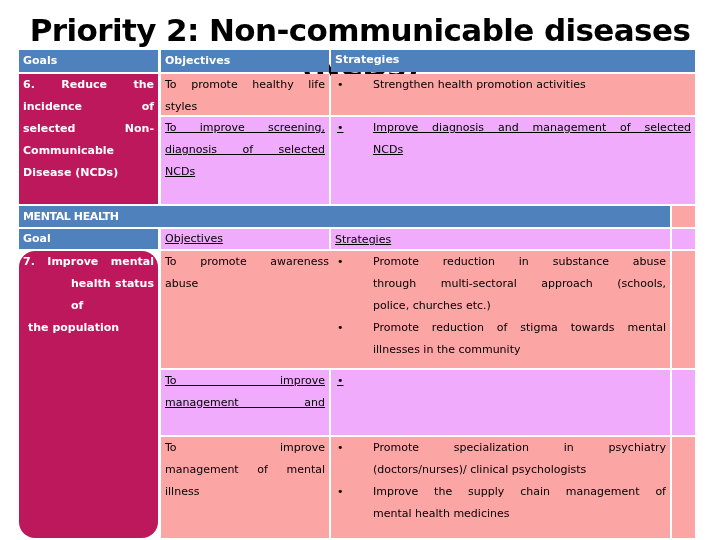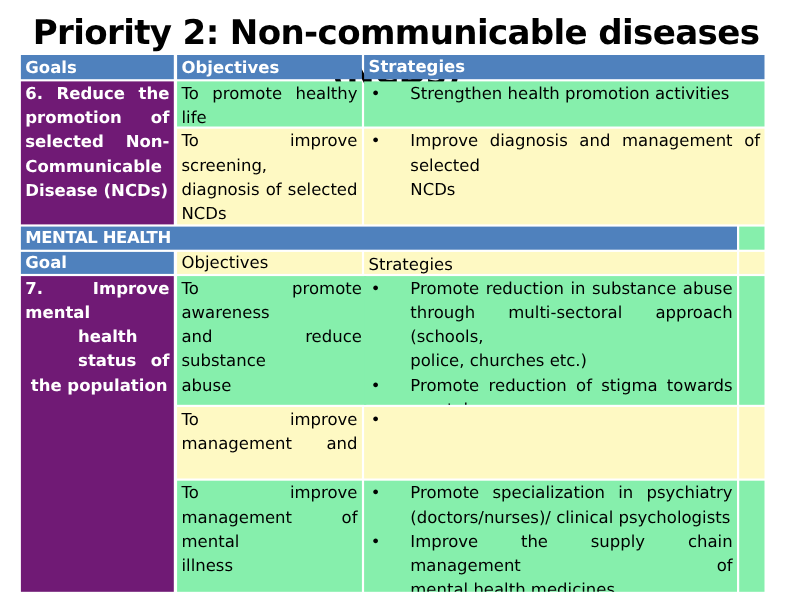--- a/index.html
+++ b/index.html
@@ -6,46 +6,46 @@
     body {
       width: 720px; height: 540px; background: #ffffff; position: relative; overflow: hidden;
       font-family: "DejaVu Sans", sans-serif; color: #000;
     }
     .title {
       position: absolute; left: 0; top: 12px; width: 720px; text-align: center;
       font-family: "DejaVu Sans", sans-serif; font-weight: bold; font-size: 31px;
       letter-spacing: -0.6px; line-height: 36px; color: #000;
     }
     .cell {
-      position: absolute; box-sizing: border-box; font-size: 15px; line-height: 22px;
+      position: absolute; box-sizing: border-box; font-size: 11px; line-height: 22px;
       padding: 0 4px; overflow: hidden;
     }
     .hdr { background: #4f81bd; color: #fff; font-weight: bold; }
-    .goalcol { background: #701a75; color: #fff; font-weight: bold; text-align: justify; text-align-last: auto; }
-    .dark { background: #86efac; }
-    .light { background: #fef9c3; }
+    .goalcol { background: #be185d; color: #fff; font-weight: bold; text-align: justify; text-align-last: auto; }
+    .dark { background: #fca5a5; }
+    .light { background: #f0abfc; text-decoration: underline; }
     .bul { display: flex; }
     .bul .dot { width: 36px; flex: none; padding-left: 2px; }
     .bul .txt { flex: 1; text-align: justify; }
     .line { display: block; text-align: justify; text-align-last: justify; }
     .line.last { text-align-last: left; }
   </style>
 </head>
 <body>
 
 <div class="title">Priority 2: Non-communicable diseases (NCDs)</div>
 
 <div>
   <div class="cell hdr" style="left:19px;top:50px;width:139px;height:22px;"><span>Goals</span></div>
   <div class="cell hdr" style="left:161px;top:50px;width:168px;height:22px;"><span>Objectives</span></div>
   <div class="cell hdr" style="left:331px;top:50px;width:364px;height:22px;line-height:20px;"><span>Strategies</span></div>
 
   <div class="cell goalcol" style="left:19px;top:74px;width:139px;height:130px;">
     <span class="line">6. Reduce the</span>
-    <span class="line">promotion of</span>
+    <span class="line">incidence of</span>
     <span class="line">selected Non-</span>
     <span class="line last">Communicable</span>
     <span class="line last">Disease (NCDs)</span>
   </div>
 
   <div class="cell dark" style="left:161px;top:74px;width:168px;height:41px;">
     <span class="line">To promote healthy life</span>
     <span class="line last">styles</span>
   </div>
   <div class="cell dark" style="left:331px;top:74px;width:364px;height:41px;">
@@ -73,29 +73,28 @@
 
 <div>
   <div class="cell hdr" style="left:19px;top:206px;width:651px;height:21px;line-height:21px;letter-spacing:-0.4px;"><span>MENTAL HEALTH</span></div>
   <div class="cell dark" style="left:672px;top:206px;width:23px;height:21px;"></div>
 
   <div class="cell hdr" style="left:19px;top:229px;width:139px;height:20px;line-height:20px;"><span>Goal</span></div>
   <div class="cell light" style="left:161px;top:229px;width:168px;height:20px;line-height:20px;"><span>Objectives</span></div>
   <div class="cell light" style="left:331px;top:229px;width:339px;height:20px;line-height:22px;"><span>Strategies</span></div>
   <div class="cell light" style="left:672px;top:229px;width:23px;height:20px;"></div>
 
-  <div class="cell goalcol" style="left:19px;top:251px;width:139px;height:287px;">
+  <div class="cell goalcol" style="left:19px;top:251px;width:139px;height:287px;border-radius:16px;">
     <span class="line">7. Improve mental</span>
     <span class="line" style="padding-left:5px;margin-left:43px;">health status of</span>
     <span class="line last" style="padding-left:5px;">the population</span>
   </div>
 
   <div class="cell dark" style="left:161px;top:251px;width:172px;height:117px;">
     <span class="line">To promote awareness</span>
-    <span class="line">and reduce substance</span>
     <span class="line last">abuse</span>
   </div>
   <div class="cell dark" style="left:331px;top:251px;width:339px;height:117px;">
     <div class="bul">
       <span class="dot">•</span>
       <span class="txt">
         <span class="line">Promote reduction in substance abuse</span>
         <span class="line">through multi-sectoral approach (schools,</span>
         <span class="line last">police, churches etc.)</span>
       </span>

